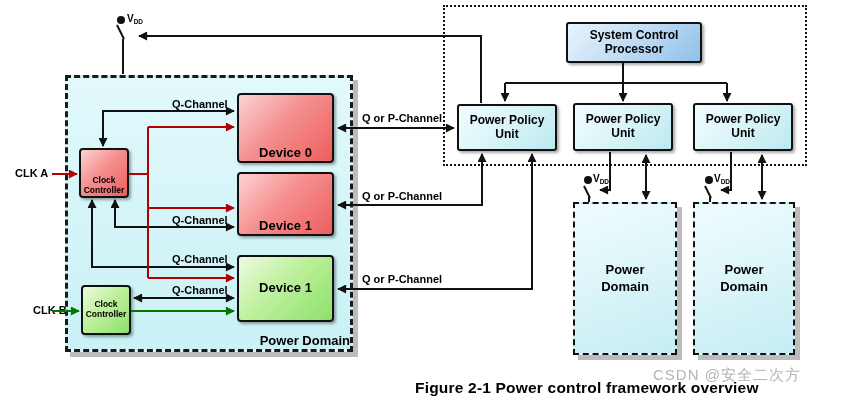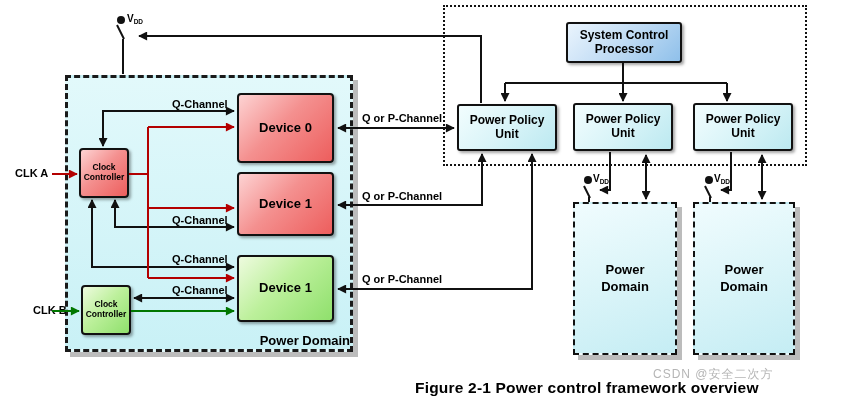--- a/index.html
+++ b/index.html
@@ -8,21 +8,21 @@
     font-family:"Liberation Sans", sans-serif;overflow:hidden;
     -webkit-font-smoothing:antialiased;
   }
   .box{
     position:absolute;border:2px solid #111;border-radius:4px;
     display:flex;align-items:center;justify-content:center;
     text-align:center;font-weight:bold;color:#000;
     box-shadow:2px 2px 3px rgba(0,0,0,0.35);
     box-sizing:border-box;line-height:1.15;
   }
-  .red-box{background:linear-gradient(135deg,#fdd3d3 0%,#f4908f 45%,#ed5e5d 100%);}
+  .red-box{background:linear-gradient(135deg,#fdd3d3 0%,#f4908f 45%,#ed5e5d 100%);align-items:flex-end;}
   .green-box{background:linear-gradient(135deg,#eefbdf 0%,#bdf09c 45%,#8fe06c 100%);}
   .blue-box{background:linear-gradient(135deg,#eaf4fd 0%,#bcd9f3 55%,#8fc0ea 100%);}
   .cyan-box{background:linear-gradient(135deg,#f2fdfe 0%,#d9f4f8 50%,#bce9f0 100%);}
   .big-domain{
     position:absolute;left:65px;top:75px;width:288px;height:277px;
     border:3px dashed #1a1a1a;background:linear-gradient(180deg,#e2f9fb 0%,#c9f1f6 100%);
     box-shadow:5px 5px 0 #bcbcbc;box-sizing:border-box;
   }
   .enclosure{
     position:absolute;left:443px;top:5px;width:364px;height:161px;
@@ -37,21 +37,21 @@
     font-weight:bold;font-size:13px;line-height:1.3;
   }
   .lbl{position:absolute;font-weight:bold;color:#000;white-space:nowrap;}
   .chan{font-size:11px;}
   .clk{font-size:11px;}
   .vdd{font-size:10px;font-weight:bold;}
   .vdd sub{font-size:6.5px;vertical-align:-2px;}
   .pd-label{font-size:13px;}
   .caption{font-size:15.5px;letter-spacing:0.2px;}
   .watermark{
-    font-size:12px;color:#b5b5b5;font-weight:normal;
+    font-size:15px;color:#b5b5b5;font-weight:normal;
     letter-spacing:1px;z-index:30;
   }
   svg.wires{position:absolute;left:0;top:0;z-index:20;pointer-events:none;}
   .box .inner{width:100%;}
 </style>
 </head>
 <body>
 
 <div class="big-domain"></div>
 <div class="lbl pd-label" style="left:240px;top:333px;width:110px;text-align:right;">Power Domain</div>
@@ -68,21 +68,21 @@
 <div class="box red-box" style="left:237px;top:93px;width:97px;height:70px;font-size:13px;">
   <div class="inner">Device 0</div>
 </div>
 <div class="box red-box" style="left:237px;top:172px;width:97px;height:64px;font-size:13px;">
   <div class="inner">Device 1</div>
 </div>
 <div class="box green-box" style="left:237px;top:255px;width:97px;height:67px;font-size:13px;">
   <div class="inner">Device 1</div>
 </div>
 
-<div class="box blue-box" style="left:566px;top:22px;width:116px;height:41px;font-size:12px;border-radius:3px;">
+<div class="box blue-box" style="left:566px;top:22px;width:136px;height:41px;font-size:12px;border-radius:3px;">
   <div class="inner">System Control Processor</div>
 </div>
 
 <div class="box cyan-box" style="left:457px;top:104px;width:100px;height:47px;font-size:12px;border-radius:3px;">
   <div class="inner">Power Policy Unit</div>
 </div>
 <div class="box cyan-box" style="left:573px;top:103px;width:100px;height:48px;font-size:12px;border-radius:3px;">
   <div class="inner">Power Policy Unit</div>
 </div>
 <div class="box cyan-box" style="left:693px;top:103px;width:100px;height:48px;font-size:12px;border-radius:3px;">

